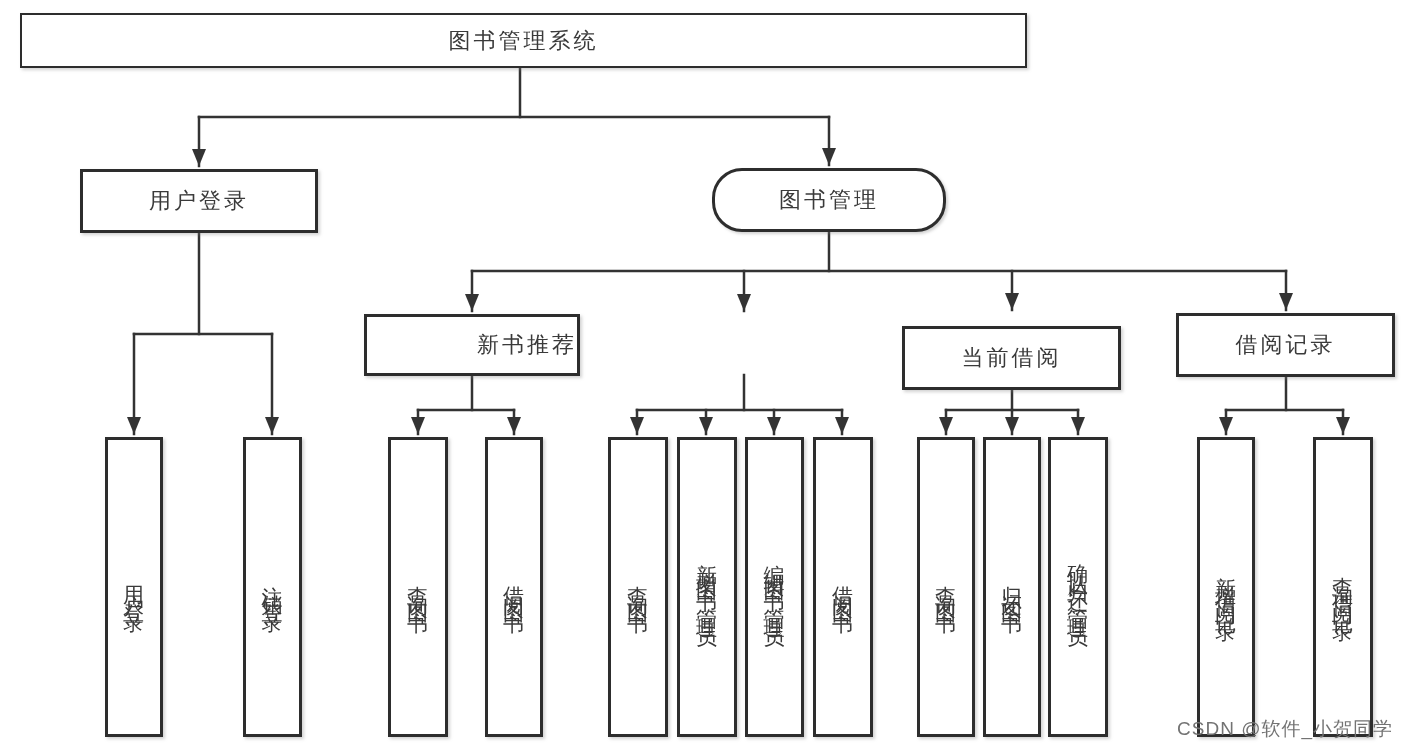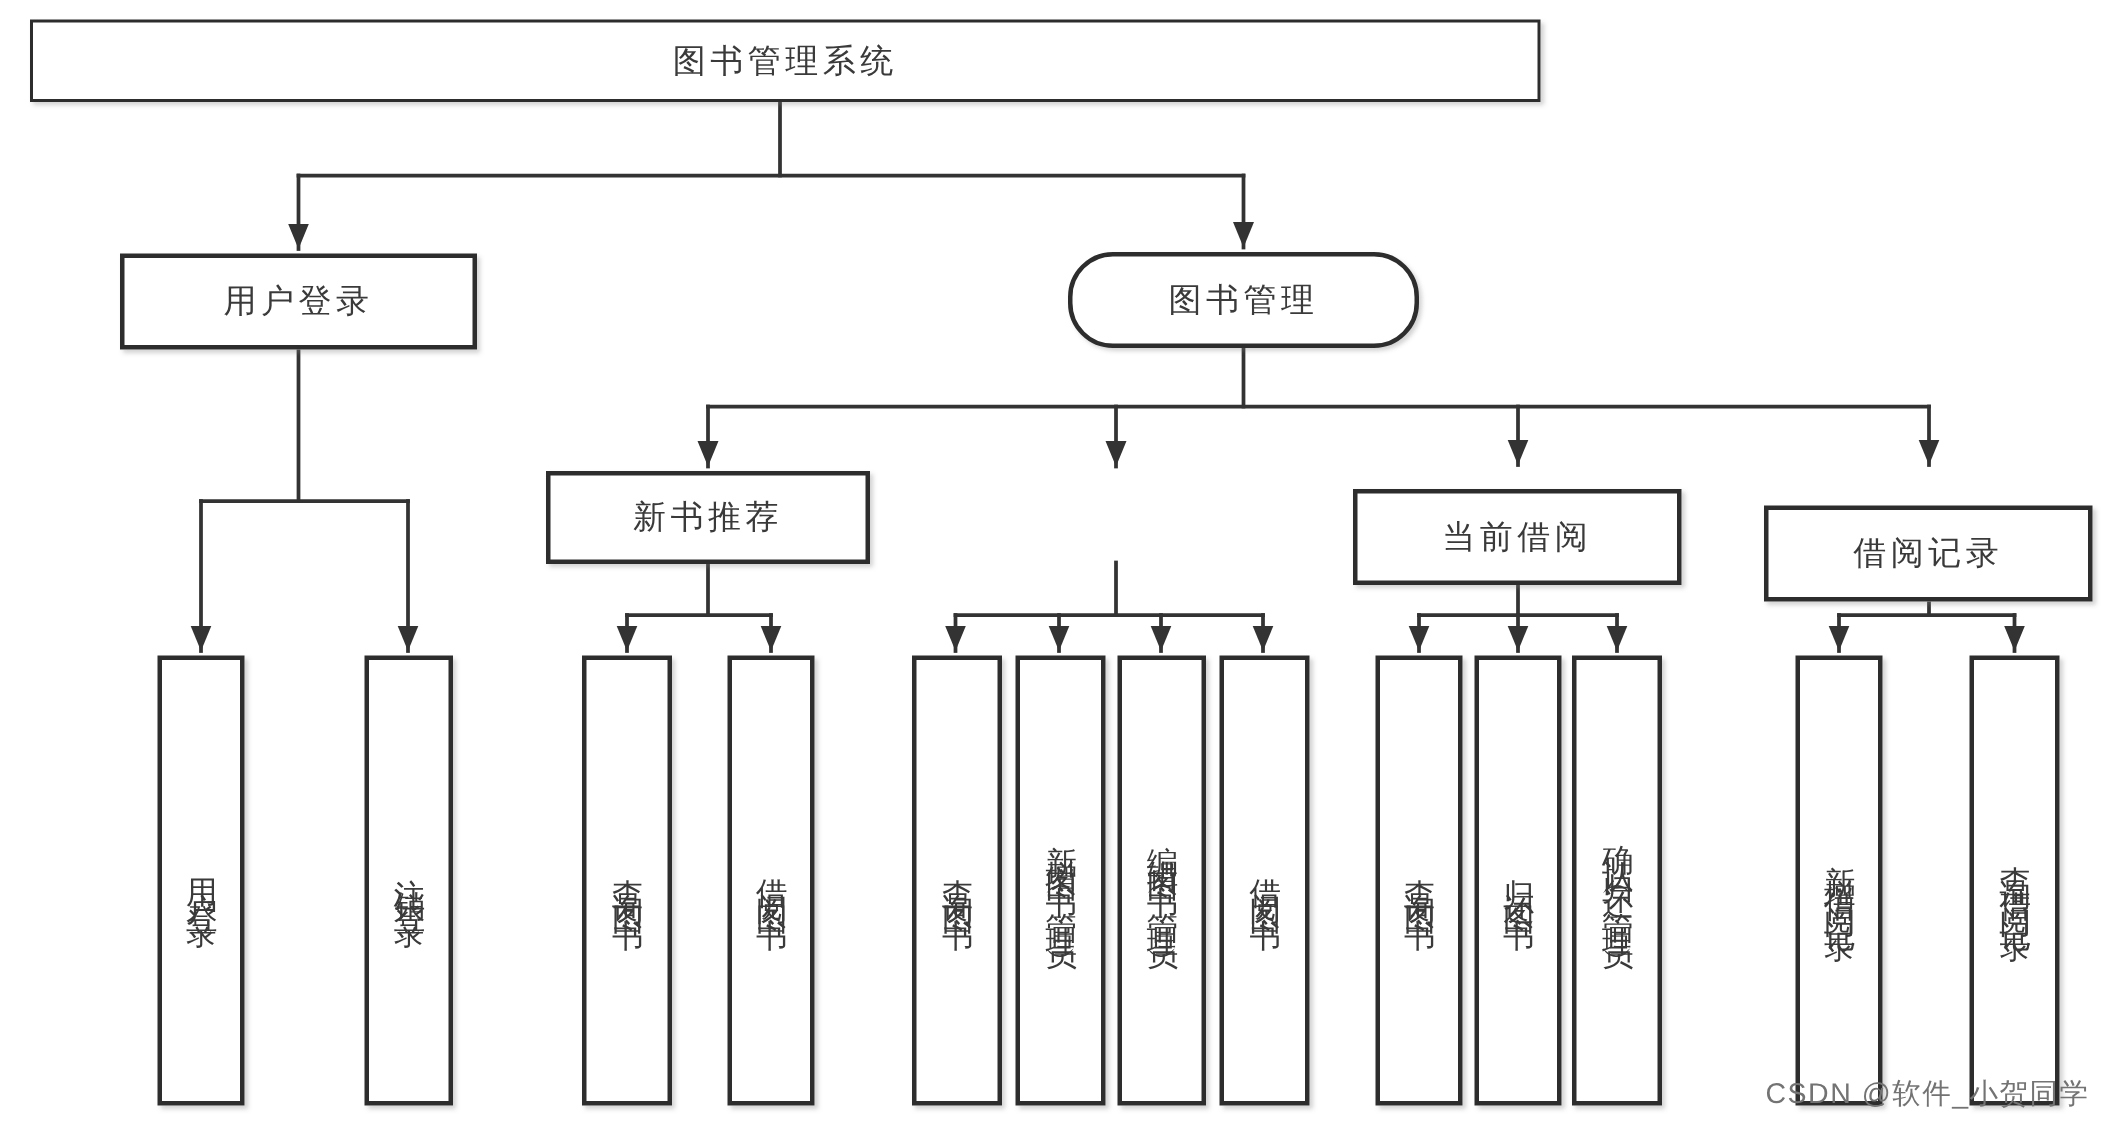--- a/index.html
+++ b/index.html
@@ -136,27 +136,27 @@
     <span>图书管理系统</span>
   </div>
 
   <div class="node" style="left:80px; top:169px; width:238px; height:64px;">
     <span>用户登录</span>
   </div>
   <div class="node" style="left:712px; top:168px; width:234px; height:64px;border-radius:30px;">
     <span>图书管理</span>
   </div>
 
-  <div class="node" style="left:364px; top:314px; width:216px; height:62px;">
+  <div class="node" style="left:364px; top:314px; width:216px; height:62px;justify-content:flex-end;">
     <span>新书推荐</span>
   </div>
   <div class="node" style="left:902px; top:326px; width:219px; height:64px;">
     <span>当前借阅</span>
   </div>
-  <div class="node" style="left:1176px; top:313px; width:219px; height:64px;margin-top:24px;">
+  <div class="node" style="left:1176px; top:313px; width:219px; height:64px;">
     <span>借阅记录</span>
   </div>
 
   <div class="leaf" style="left:105px; width:58px;">
     <span>用户登录</span>
   </div>
   <div class="leaf" style="left:243px; width:59px;">
     <span>注销登录</span>
   </div>
 

